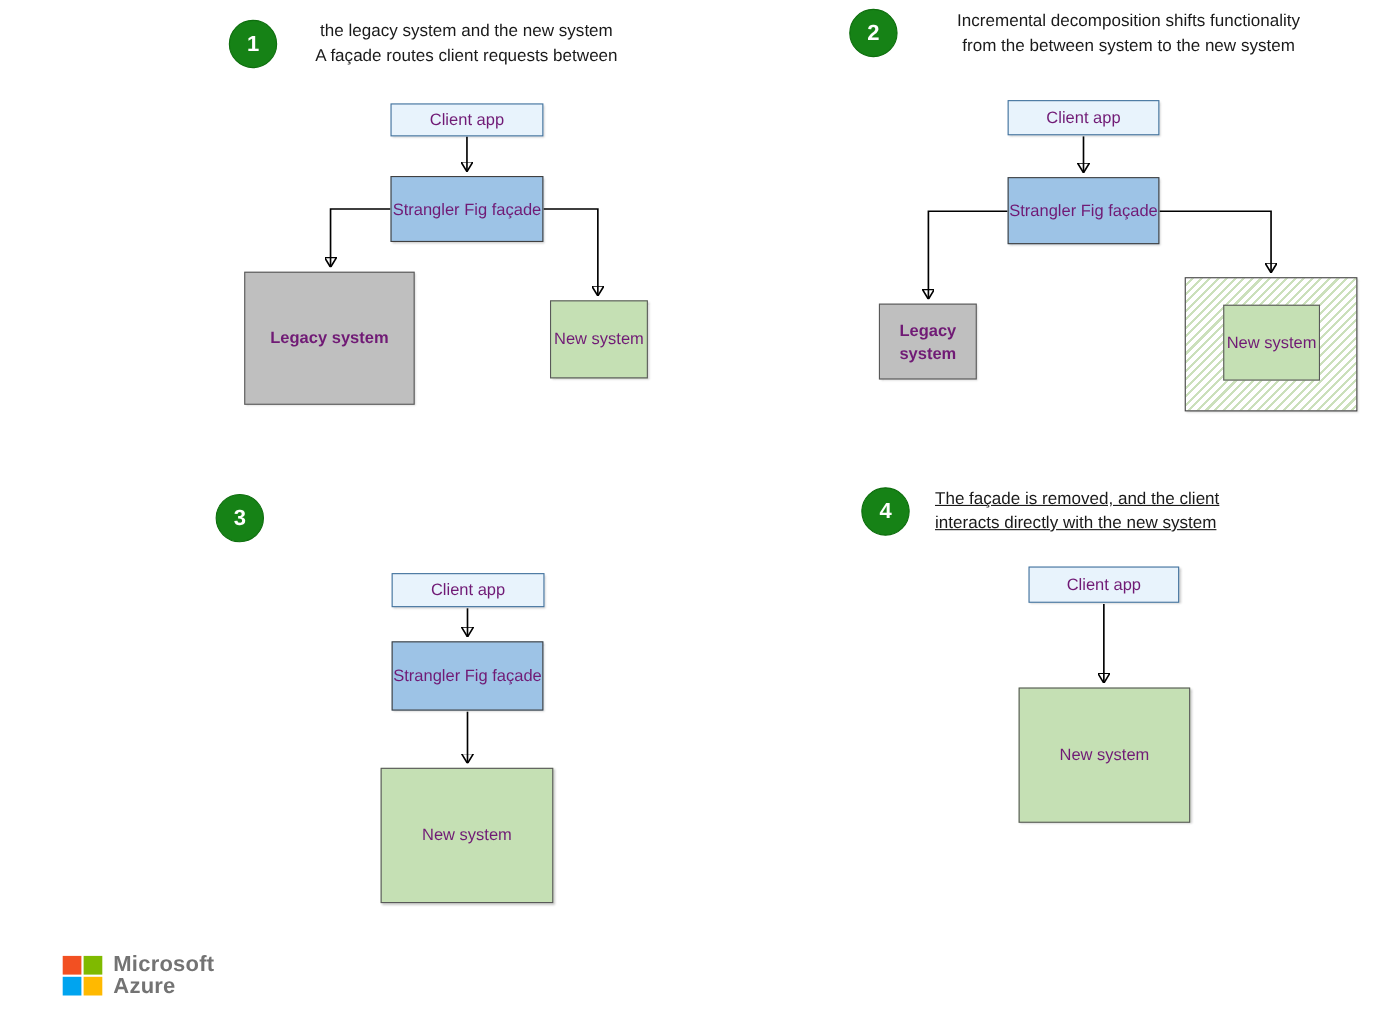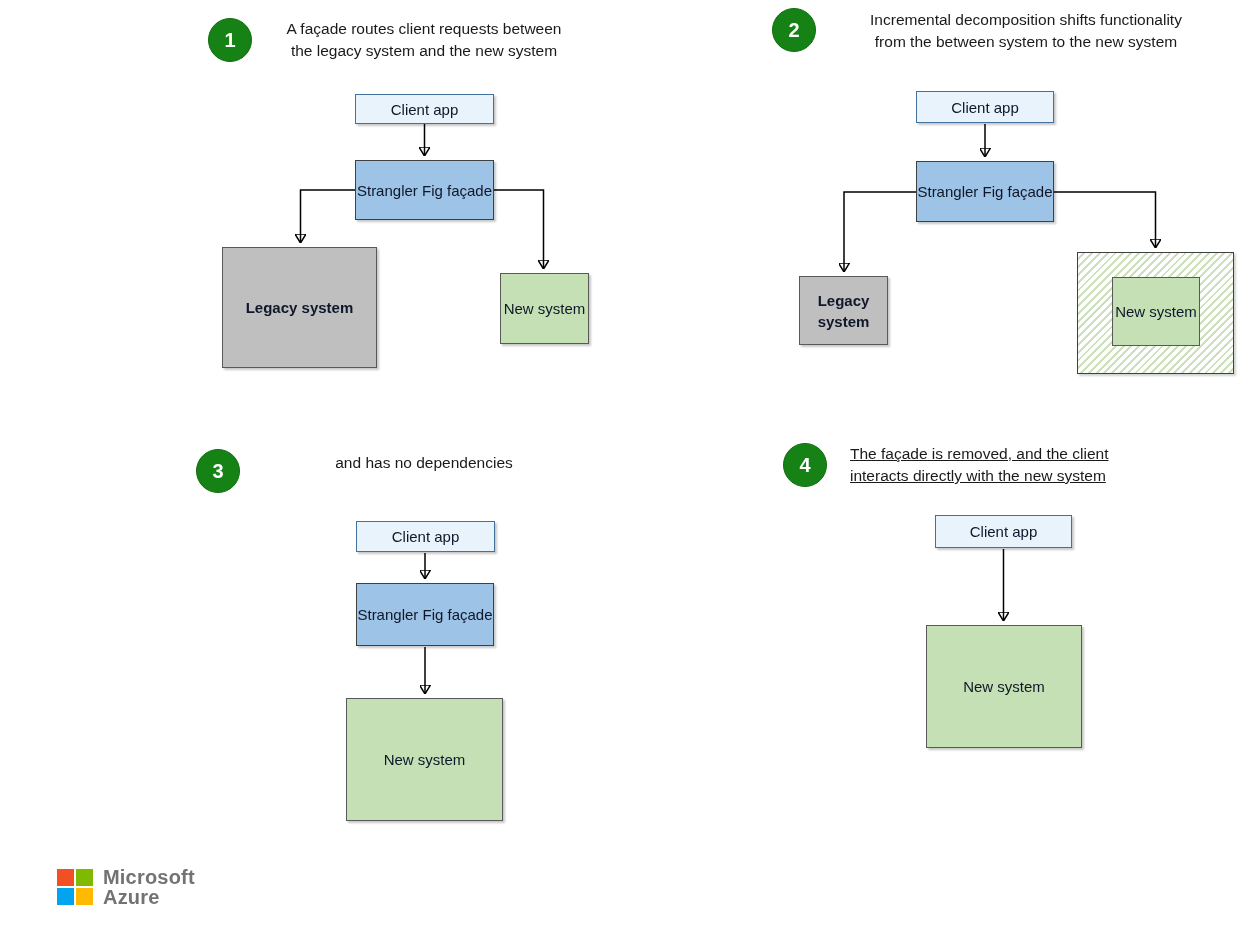--- a/index.html
+++ b/index.html
@@ -25,21 +25,21 @@
     box-sizing:border-box;
   }
   .caption{
     position:absolute; font-size:15.5px; line-height:22px; color:#1a1a1a;
   }
   .caption.center{text-align:center;}
   .caption.left{text-align:left;text-decoration:underline;}
   .node{
     position:absolute; box-sizing:border-box;
     display:flex; align-items:center; justify-content:center; text-align:center;
-    font-size:15px; line-height:21px; color:#0f172a;
+    font-size:15px; line-height:21px; color:#701a75;
     box-shadow:1.5px 1.5px 2px rgba(0,0,0,0.22);
   }
   .node-client{background:var(--client-fill); border:1.4px solid var(--client-border);}
   .node-facade{background:var(--facade-fill); border:1.5px solid var(--facade-border);text-align:right;}
   .node-legacy{background:var(--legacy-fill); border:1.5px solid var(--legacy-border);font-weight:bold;}
   .node-new{background:var(--new-fill); border:1.5px solid var(--new-border);}
   .hatched{
     position:absolute; box-sizing:border-box;
     border:1.5px solid var(--hatch-border);
     background:repeating-linear-gradient(135deg,#ffffff 0px,#ffffff 3.5px,var(--hatch-stripe) 3.5px,var(--hatch-stripe) 5.5px);
@@ -79,22 +79,22 @@
     <path d="M425 647 V694" marker-end="url(#arw)"></path>
 
     <path d="M1003.5 549 V621" marker-end="url(#arw)"></path>
   </svg>
 
   <div>
     <div class="step-badge" style="left:208px; top:18px;">
       <span>1</span>
     </div>
     <div class="caption center" style="left:254px; top:18px; width:340px;">
+      <div>the legacy system and the new system</div>
       <div>A façade routes client requests between</div>
-      <div>the legacy system and the new system</div>
     </div>
     <div class="node node-client" style="left:355px; top:94px; width:139px; height:30px;">Client app</div>
     <div class="node node-facade" style="left:355px; top:160px; width:139px; height:60px;">Strangler Fig façade</div>
     <div class="node node-legacy" style="left:222px; top:247px; width:155px; height:121px;">Legacy system</div>
     <div class="node node-new" style="left:500px; top:273px; width:89px; height:71px;">New system</div>
   </div>
 
   <div>
     <div class="step-badge" style="left:772px; top:8px;">
       <span>2</span>
@@ -109,21 +109,20 @@
     <div class="hatched" style="left:1077px; top:252px; width:157px; height:122px;">
       <div class="node node-new" style="left:34px; top:24px; width:88px; height:69px;">New system</div>
     </div>
   </div>
 
   <div>
     <div class="step-badge" style="left:196px; top:449px;">
       <span>3</span>
     </div>
     <div class="caption center" style="left:244px; top:452px; width:360px;">
-      <div>and has no dependencies</div>
     </div>
     <div class="node node-client" style="left:356px; top:521px; width:139px; height:31px;">Client app</div>
     <div class="node node-facade" style="left:356px; top:583px; width:138px; height:63px;">Strangler Fig façade</div>
     <div class="node node-new" style="left:346px; top:698px; width:157px; height:123px;">New system</div>
   </div>
 
   <div>
     <div class="step-badge" style="left:783px; top:443px;">
       <span>4</span>
     </div>

